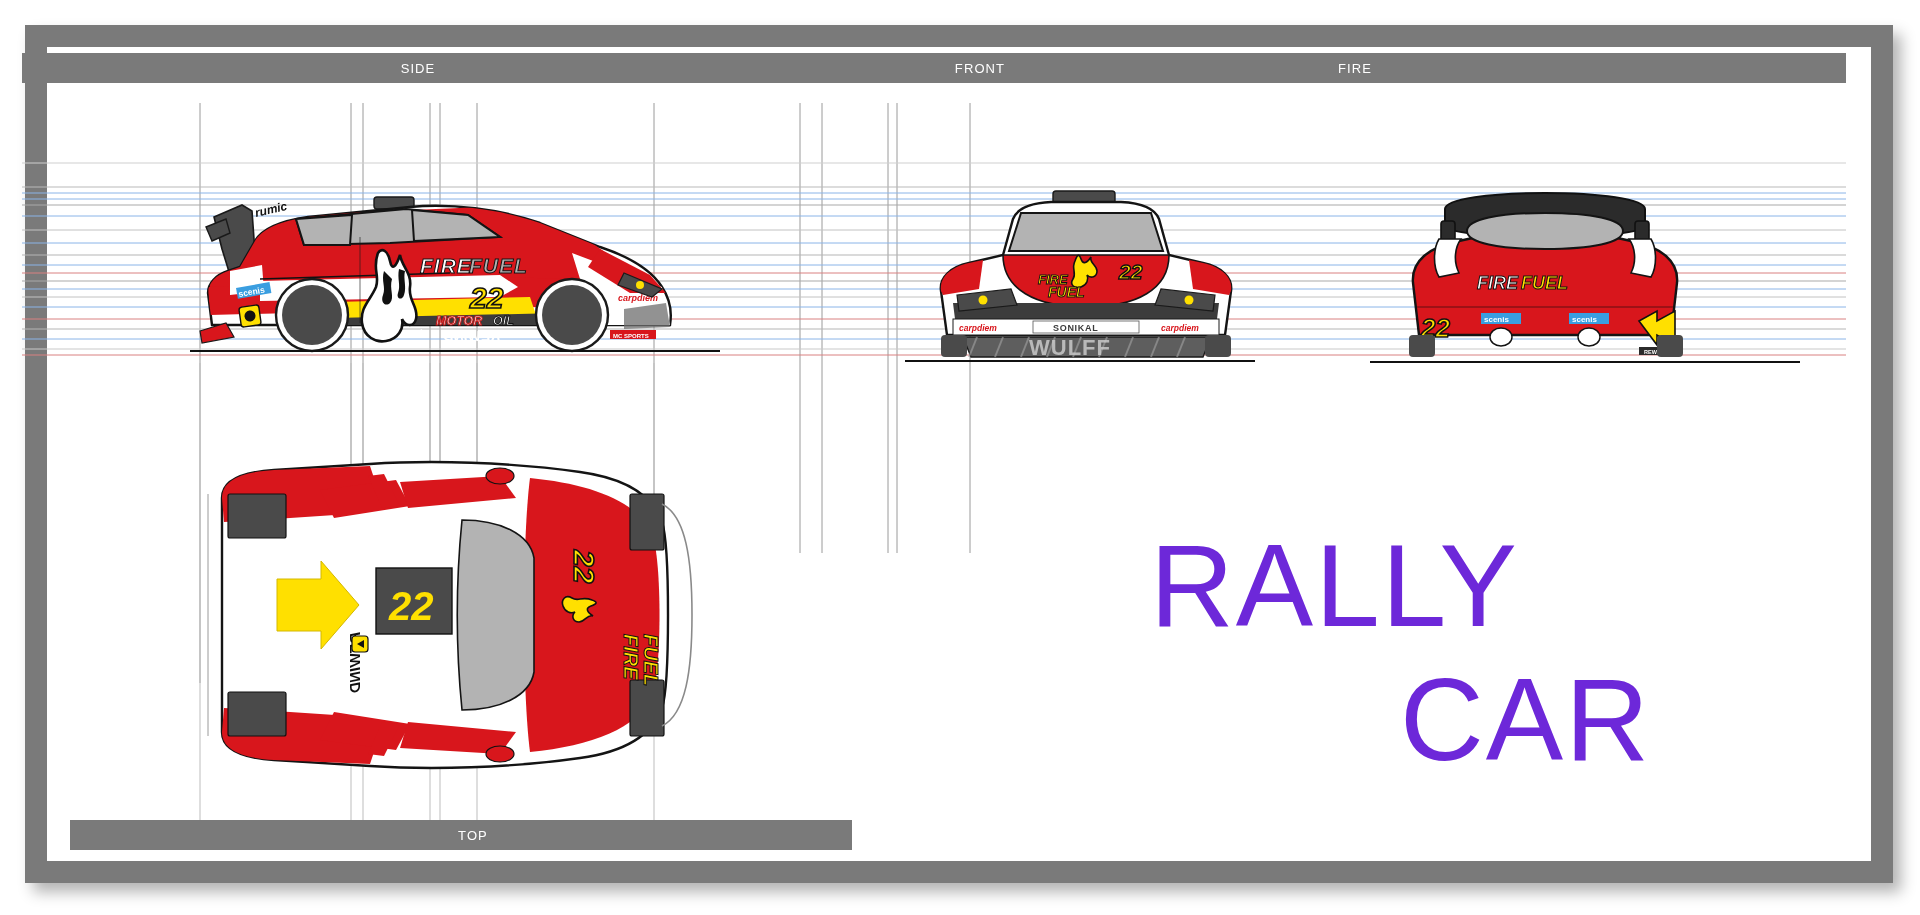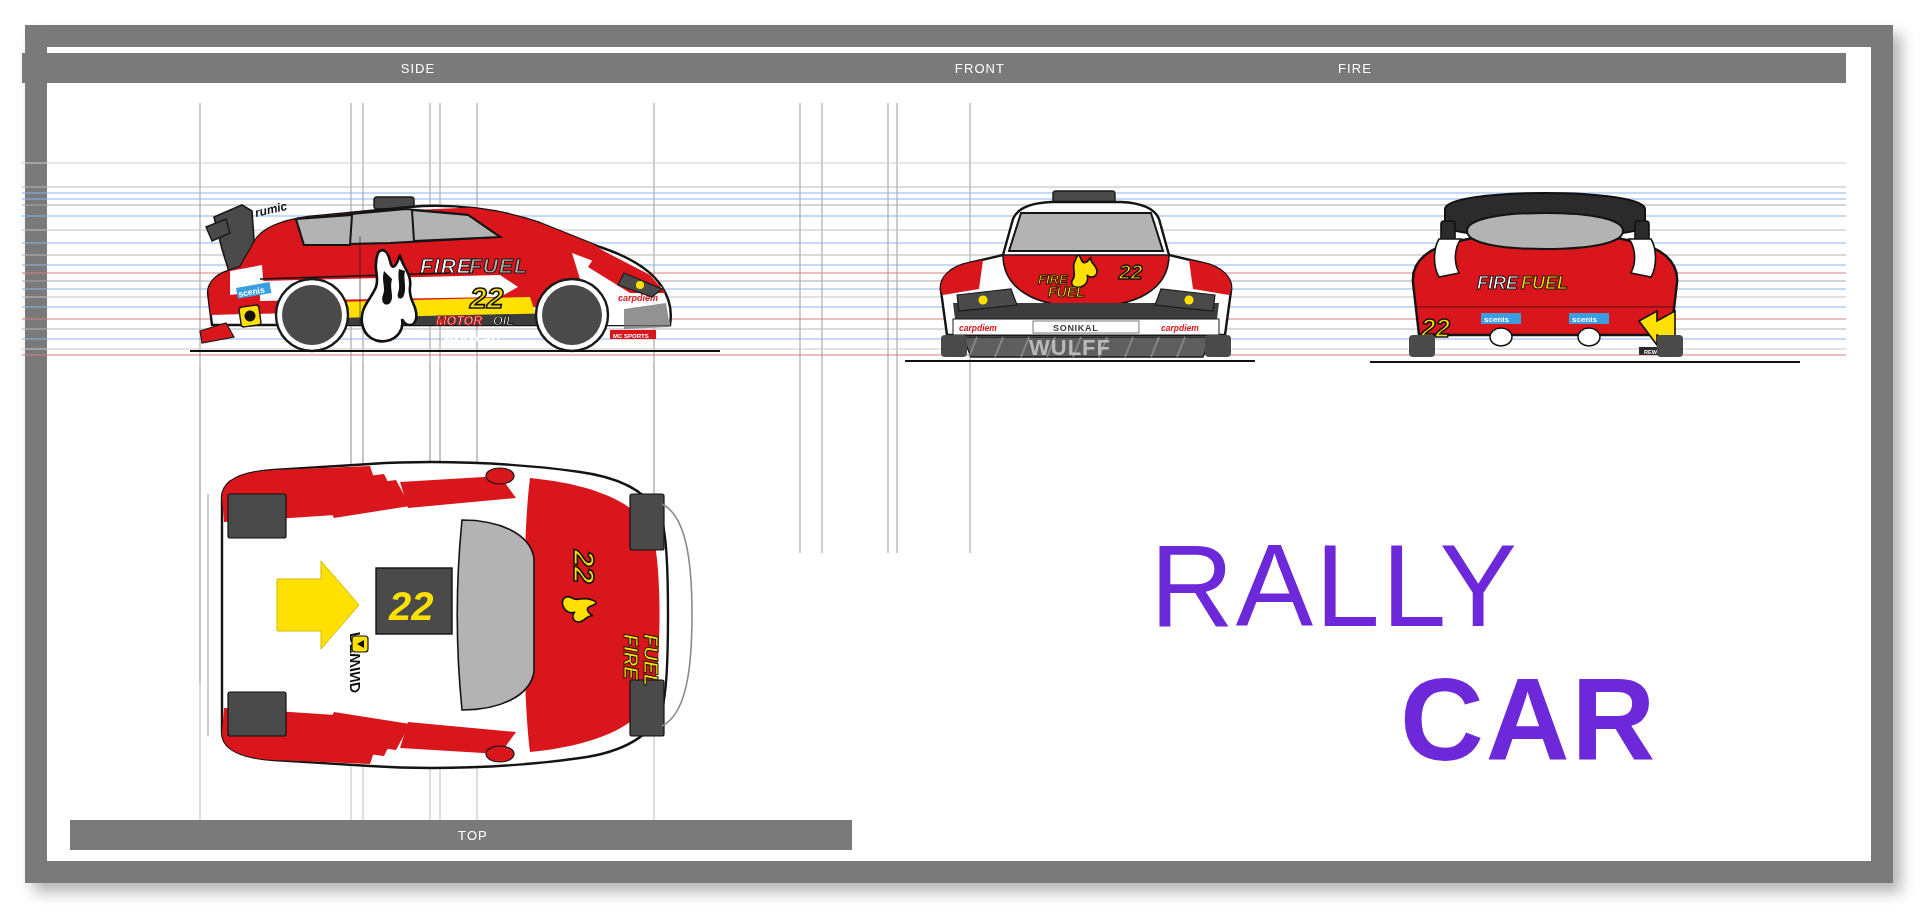--- a/index.html
+++ b/index.html
@@ -55,21 +55,21 @@
     position: absolute;
     color: #6d28d9;
     font-family: "Liberation Sans", sans-serif;
     font-weight: 400;
     font-size: 116px;
     letter-spacing: 2px;
     line-height: 1;
     white-space: nowrap;
   }
   #rally-word { left: 1150px; top: 528px; }
-  #car-word   { left: 1400px; top: 662px; font-weight: bold; }
+  #car-word   { left: 1400px; top: 662px; }
 
   
   .view { position: absolute; }
   svg { display: block; overflow: visible; }
 
   .decal-text {
     font-family: "Liberation Sans", sans-serif;
     font-weight: bold;
   }
 </style>

